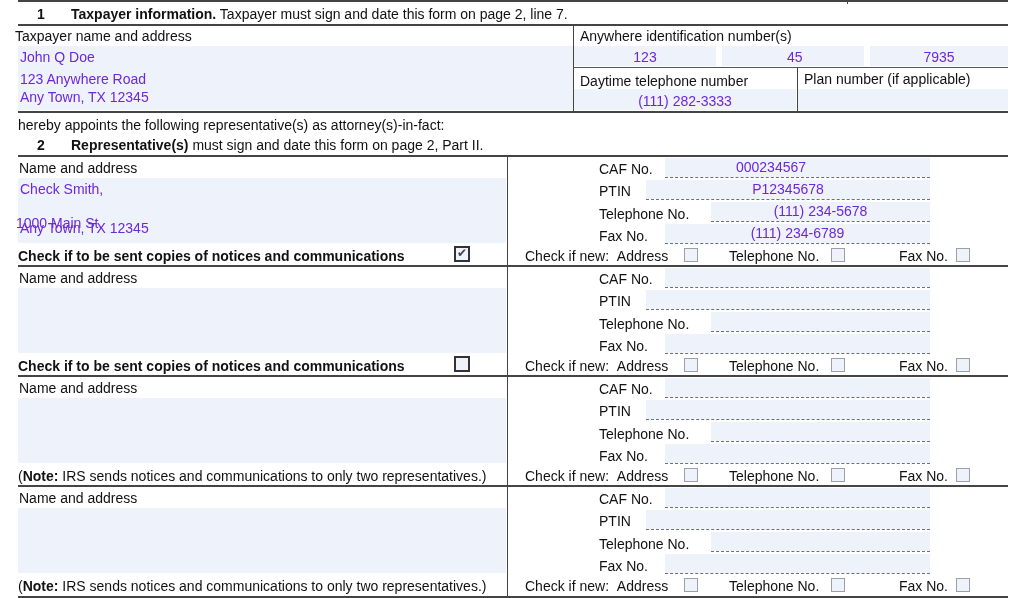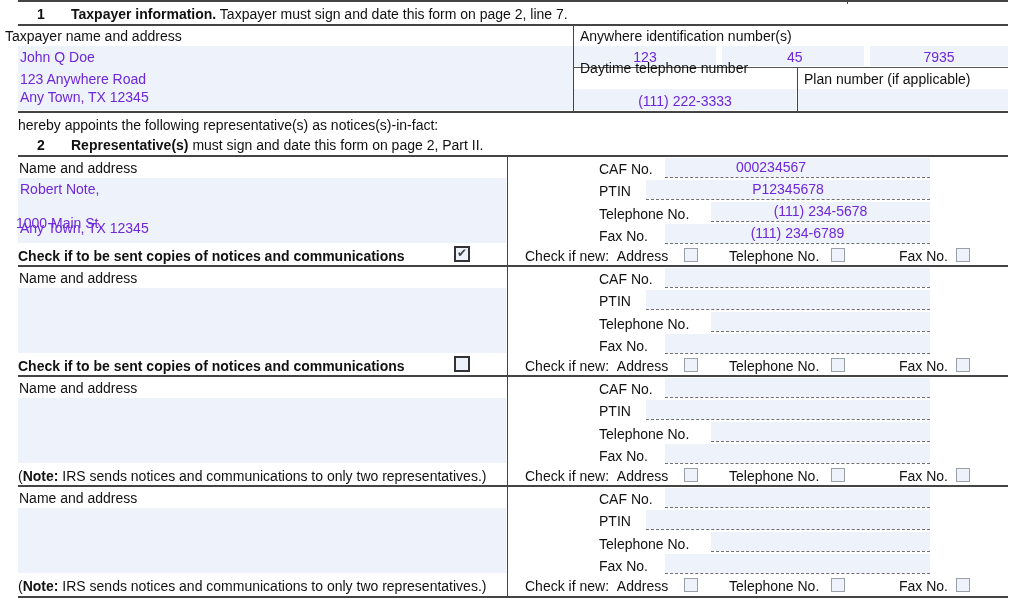--- a/index.html
+++ b/index.html
@@ -25,61 +25,61 @@
 
 <div class="hline thick" style="left:18px; top:0px; width:990px;"></div>
 <div class="vline" style="left:847px; top:0px; height:4px;"></div>
 
 <div class="lbl bold" style="left:37px; top:5px;">1</div>
 <div class="lbl" style="left:71px; top:5px;">
   <span class="bold">Taxpayer information.</span><span> Taxpayer must sign and date this form on page 2, line 7.</span>
 </div>
 <div class="hline thick" style="left:18px; top:24px; width:990px;"></div>
 
-<div class="lbl" style="left:5px; top:27px;">Taxpayer name and address</div>
+<div class="lbl" style="left:15px; top:27px;">Taxpayer name and address</div>
 <div class="fill" style="left:18px; top:46px; width:555px; height:64px;"></div>
 <div class="val" style="left:20px; top:48px;">John Q Doe</div>
 <div class="val" style="left:20px; top:70px;">123 Anywhere Road</div>
 <div class="val" style="left:20px; top:88px;">Any Town, TX 12345</div>
 
 <div class="vline" style="left:573px; top:24px; height:87px;"></div>
 
 <div class="lbl" style="left:580px; top:27px;">Anywhere identification number(s)</div>
 <div class="fill" style="left:574px; top:46px; width:142px; height:20px;"></div>
 <div class="fill" style="left:722px; top:46px; width:142px; height:20px;"></div>
 <div class="fill" style="left:870px; top:46px; width:138px; height:20px;"></div>
 <div class="val center" style="left:574px; top:48px; width:142px;">123</div>
 <div class="val" style="left:787px; top:48px;">45</div>
 <div class="val center" style="left:870px; top:48px; width:138px;">7935</div>
 <div class="hline" style="left:573px; top:67px; width:435px;"></div>
 
 <div class="vline" style="left:797px; top:67px; height:44px;"></div>
-<div class="lbl" style="left:580px; top:59px;">Daytime telephone number</div>
+<div class="lbl" style="left:580px; top:72px;">Daytime telephone number</div>
 <div class="lbl" style="left:804px; top:70px;">Plan number (if applicable)</div>
 <div class="fill" style="left:574px; top:89px; width:222px; height:21px;"></div>
 <div class="fill" style="left:798px; top:89px; width:210px; height:21px;"></div>
-<div class="val center" style="left:574px; top:92px; width:222px;">(111) 222-3333</div>
+<div class="val center" style="left:574px; top:92px; width:222px;">(111) 282-3333</div>
 <div class="val" style="left:804px; top:92px;"></div>
 
 <div class="hline thick" style="left:18px; top:111px; width:990px;"></div>
 
-<div class="lbl" style="left:18px; top:116px;">hereby appoints the following representative(s) as notices(s)-in-fact:</div>
+<div class="lbl" style="left:18px; top:116px;">hereby appoints the following representative(s) as attorney(s)-in-fact:</div>
 
 <div class="lbl bold" style="left:37px; top:136px;">2</div>
 <div class="lbl" style="left:71px; top:136px;">
   <span class="bold">Representative(s)</span><span> must sign and date this form on page 2, Part II.</span>
 </div>
 <div class="hline thick" style="left:18px; top:155px; width:990px;"></div>
 
 <div class="vline" style="left:507px; top:155px; height:443px;"></div>
 
 <div>
   <div class="lbl" style="left:19px; top:159px;">Name and address</div>
   <div class="fill" style="left:18px; top:178px; width:488px; height:65px;"></div>
-  <div class="val" style="left:20px; top:180px;">Robert Note,</div>
+  <div class="val" style="left:20px; top:180px;">Check Smith,</div>
   <div class="val" style="left:16px; top:202px;margin-top:12px;">1000 Main St.</div>
   <div class="val" style="left:20px; top:219px;">Any Town, TX 12345</div>
 
   <div class="lbl bold" style="left:18px; top:247px;">Check if to be sent copies of notices and communications</div>
   <div class="cbox strong" style="left:454px; top:246px;">
       <span class="check-glyph">✔</span>
     </div>
 
   <div class="lbl" style="left:599px; top:160px;">CAF No.</div>
   <div class="fill" style="left:665px; top:158px; width:265px; height:19px;"></div>

